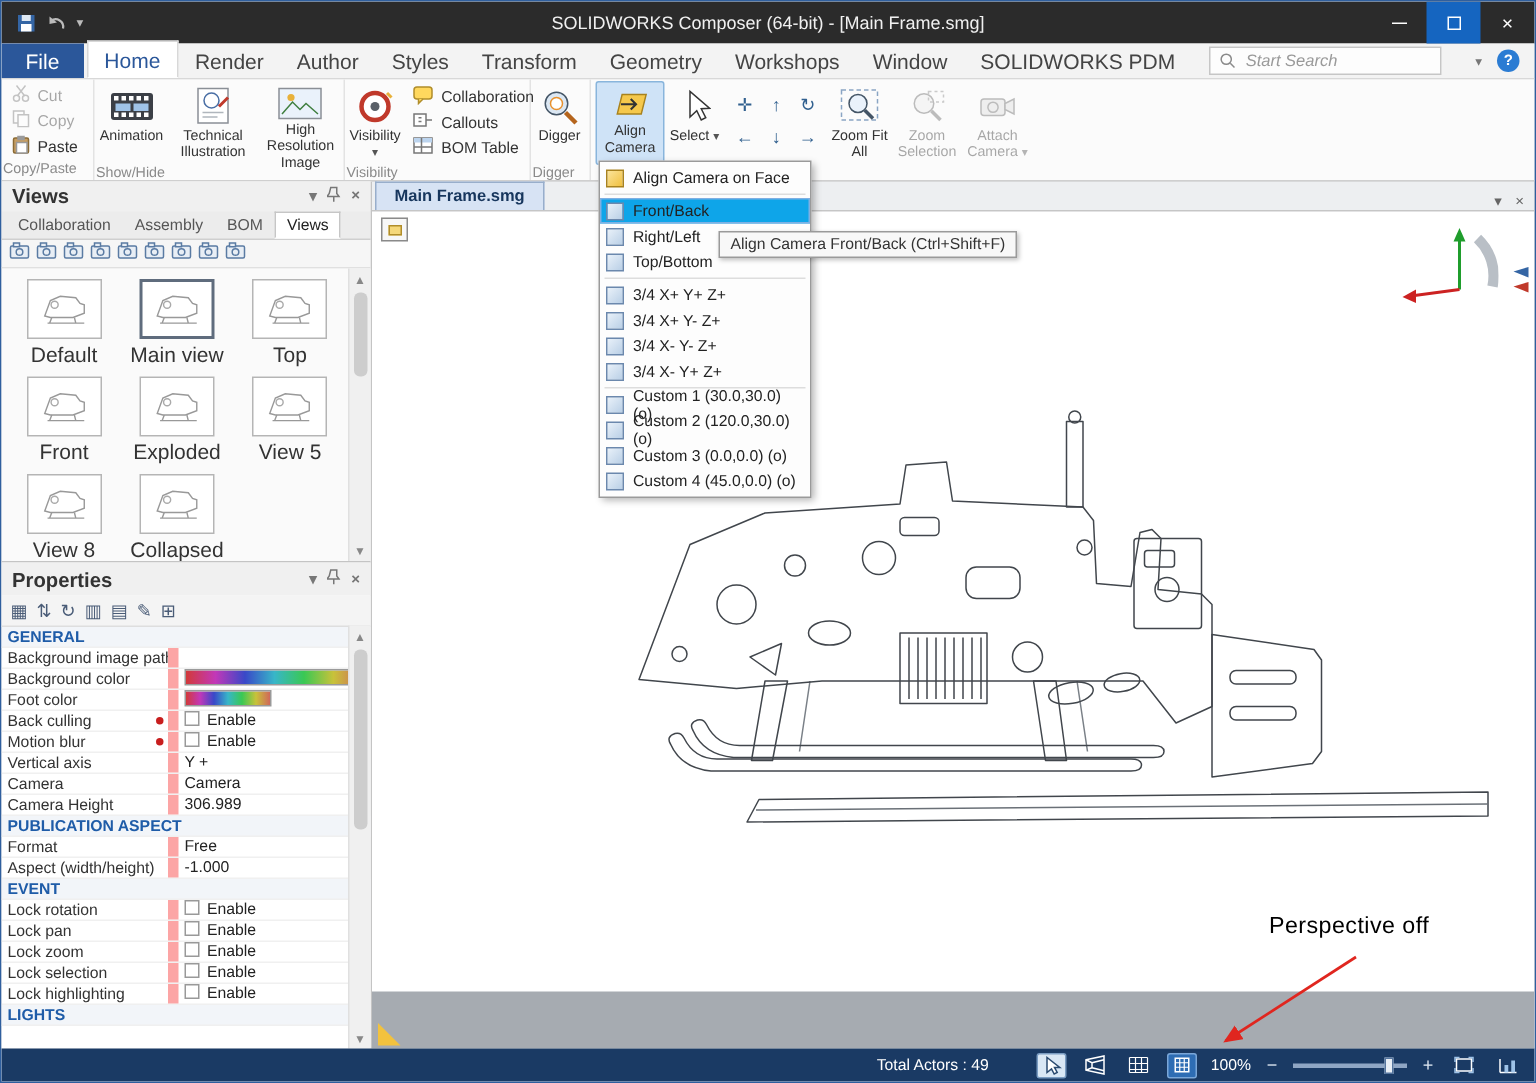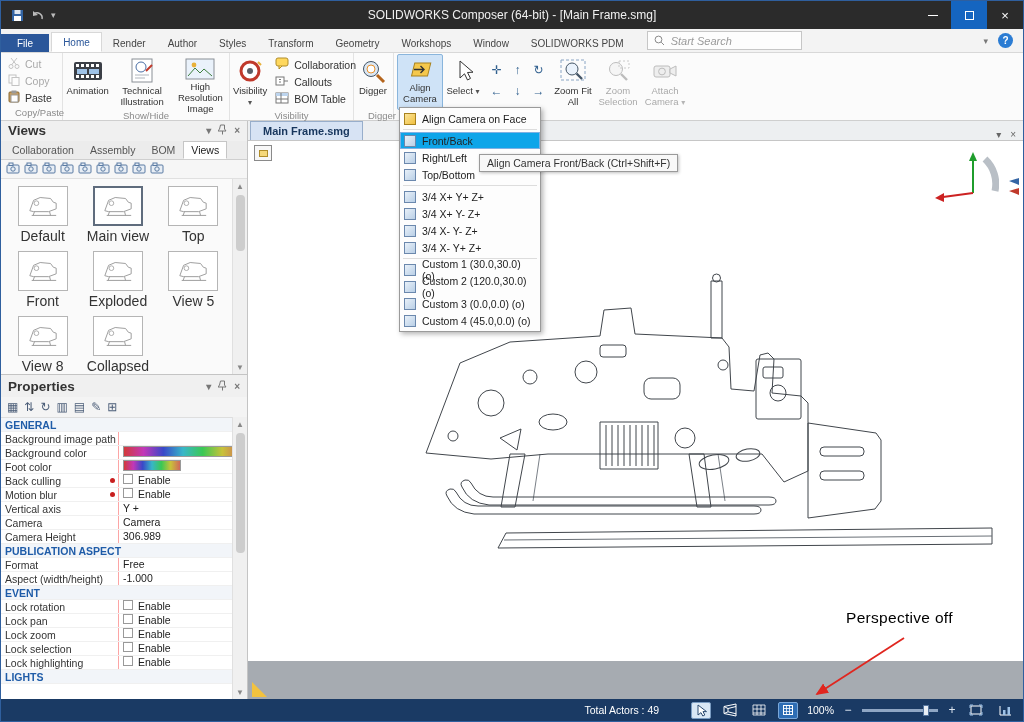--- a/index.html
+++ b/index.html
@@ -11,33 +11,33 @@
 .qat .qico{display:inline-flex}
 .qat .caret{color:#bbb;font-size:9px}
 .title{position:absolute;left:0;right:0;text-align:center;font-size:12px;color:#f0f0f0}
 .winbtns{margin-left:auto;display:flex;height:28px;z-index:2}
 .winbtn{width:36px;display:flex;align-items:center;justify-content:center;color:#fff;font-size:13px}
 .winbtn .minbar{width:10px;height:1px;background:#fff}
 .winbtn.max{background:#1565c0}
 .winbtn .maxbox{width:9px;height:9px;border:1px solid #fff}
 
 .menubar{position:absolute;top:28px;left:0;right:0;height:24px;background:#f3f3f3;display:flex;align-items:flex-end;border-bottom:1px solid #d8d8d8}
-.mtab{padding:4px 11px 3px;font-size:10px;color:#444}
+.mtab{padding:4px 11px 3px;font-size:14px;color:#444}
 .mtab.file{background:#2b579a;color:#fff;padding:4px 16px 3px;margin-right:2px}
 .mtab.active{background:#fff;color:#2b579a;border:1px solid #d8d8d8;border-bottom:1px solid #fff}
 .search-box{margin-left:12px;margin-bottom:2px;display:flex;align-items:center;gap:6px;background:#fdfdfd;border:1px solid #c6c6c6;width:155px;height:19px;padding:0 6px;color:#9a9a9a;font-style:italic}
 .menubar .mspacer{flex:1}
 .menubar .mcaret{color:#777;font-size:9px;margin:0 10px 6px 0}
 .help-btn{width:15px;height:15px;border-radius:50%;background:#2b7cd3;color:#fff;font-size:10px;font-weight:bold;display:flex;align-items:center;justify-content:center;margin:0 10px 4px 0}
 
 .ribbon{position:absolute;top:52px;left:0;right:0;height:68px;background:#fbfbfb;border-bottom:1px solid #cfcfcf;display:flex}
 .rgroup{height:100%;display:flex;flex-direction:column;border-right:1px solid #e3e3e3;padding:1px 1px 0}
 .rbody{flex:1;display:flex;align-items:flex-start}
 .rbody.col{flex-direction:column;justify-content:center}
-.rlabel{text-align:center;font-size:9.5px;color:#8a8a8a;padding:0 13px 2px;white-space:nowrap}
+.rlabel{font-size:9.5px;color:#8a8a8a;padding:0 0 2px;white-space:nowrap}
 .rbtn-sm{display:flex;align-items:center;gap:5px;font-size:10.5px;padding:1px 6px;height:17px;white-space:nowrap}
 .rbtn-big{display:flex;flex-direction:column;align-items:center;justify-content:flex-start;padding:3px 2px 0;font-size:9.5px;color:#333;text-align:center;line-height:1.15;height:56px}
 .rbtn-big .blabel{margin-top:1px}
 .ic32{width:32px;height:28px;display:flex;align-items:center;justify-content:center}
 .disabled{opacity:.42}
 .g-clip{width:62px}.g-show{width:167px}.g-vis{width:124px}.g-dig{width:40px}
 .g-cam{border-right:none;padding-left:3px}
 .rbtn-big.pressed{background:#cfe3f7;border:1px solid #89b5dc;border-radius:2px}
 .caret-s{font-size:8px;color:#555}
 .toolgrid{display:grid;grid-template-columns:repeat(3,19px);grid-auto-rows:19px;gap:2px;margin:6px 4px 0;color:#31608f;font-size:12px}
@@ -58,21 +58,21 @@
 .view-label{font-size:14px;color:#333;white-space:nowrap}
 .scrollv{position:absolute;right:0;top:0;bottom:0;width:15px;background:#f0f0f0;border-left:1px solid #e0e0e0;display:flex;flex-direction:column;align-items:center;font-size:8px;color:#888}
 .scrollv .arr{height:14px;display:flex;align-items:center}
 .scrollv .thumb{width:9px;flex:0 0 56px;background:#cdcdcd;border-radius:4px;margin-top:2px}
 
 .props{flex:1;display:flex;flex-direction:column;border-top:1px solid #c4c4c4;background:#fff;position:relative}
 .ptoolbar{height:21px;display:flex;align-items:center;gap:6px;padding:0 6px;background:#f4f4f4;border-bottom:1px solid #dedede;color:#4a5c77;font-size:12px}
 .prows{flex:1;overflow:hidden;font-size:10.5px}
 .prow{display:flex;height:14px;align-items:center;border-bottom:1px solid #f0f0f0}
 .prow.header{color:#1f5ca8;font-weight:bold;background:#f2f5f9;padding-left:4px}
-.plabel{width:118px;padding-left:4px;color:#333;border-right:1px solid #fca5a5;display:flex;align-items:center;height:100%;white-space:nowrap;overflow:hidden}
+.plabel{width:118px;padding-left:4px;color:#333;border-right:7px solid #fca5a5;display:flex;align-items:center;height:100%;white-space:nowrap;overflow:hidden}
 .pvalue{flex:1;display:flex;align-items:flex-start;padding:0 4px;height:100%;color:#222;white-space:nowrap}
 .dot{width:5px;height:5px;background:#c81e1e;border-radius:50%;margin-left:auto;margin-right:3px;flex:0 0 auto}
 .cbox{width:10px;height:10px;border:1px solid #999;background:#fff;margin-right:5px;flex:0 0 auto}
 .grad{height:11px;flex:1;border:1px solid #9a9a9a;background:linear-gradient(90deg,#d23a3a,#c238b8,#3948c8,#38b6c8,#3ac854,#c8c23a,#d0685a)}
 .grad.short{flex:0 0 58px}
 .ddarrow{margin-left:auto;color:#666;font-size:8px}
 
 .viewport{position:absolute;top:120px;left:247px;right:0;bottom:22px;display:flex;flex-direction:column;background:#a3a3a3}
 .doctabbar{height:20px;background:#edeff1;border-bottom:1px solid #c6c6c6;display:flex;align-items:flex-end;padding-left:2px}
 .doctab{height:19px;display:flex;align-items:center;padding:0 12px;background:#d7e3f4;border:1px solid #98aecb;border-bottom:none;color:#17365d;font-weight:bold;font-size:11px}

